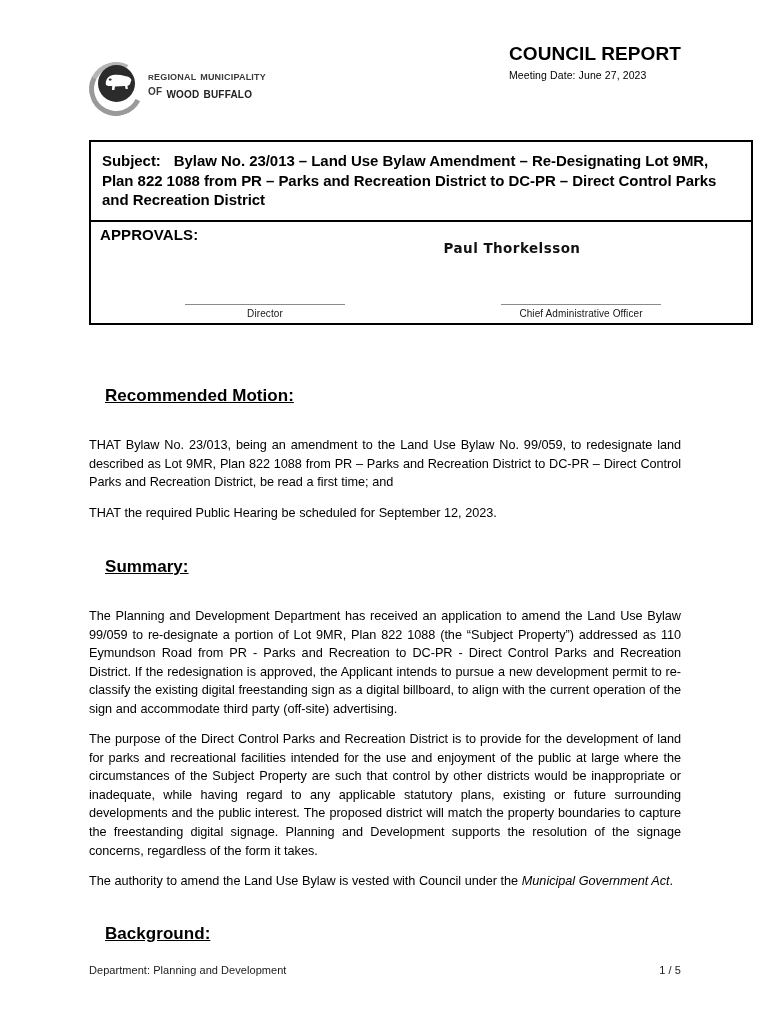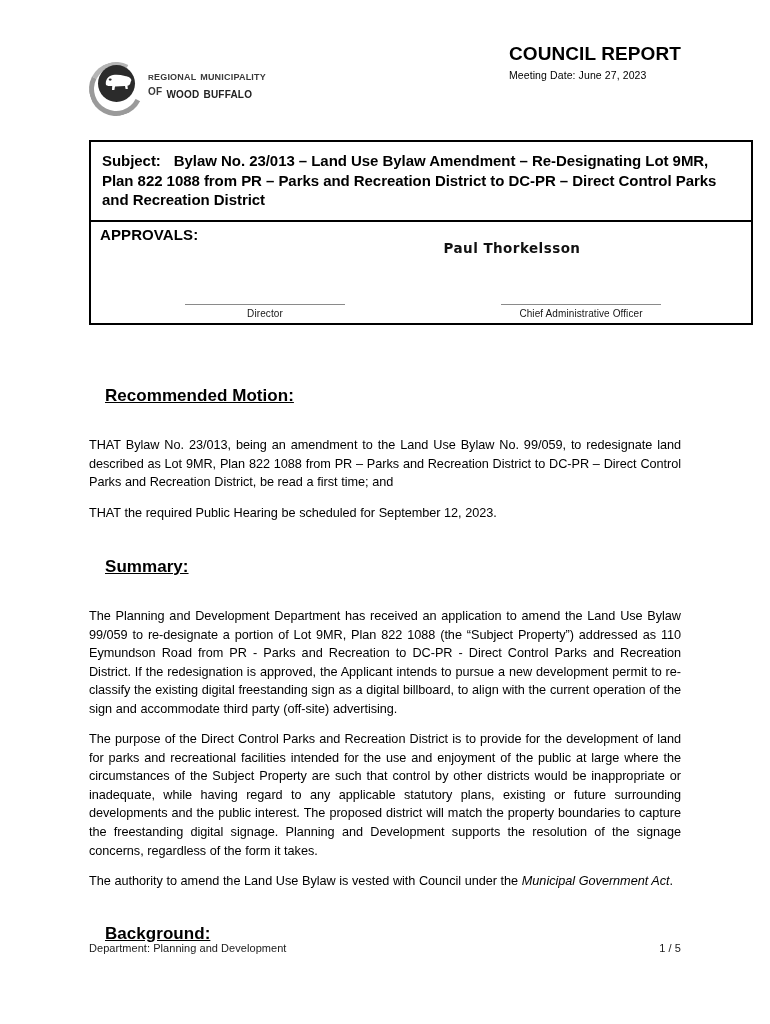--- a/index.html
+++ b/index.html
@@ -210,21 +210,21 @@
   .sp-after-head { height: 14px; }
   .sp-para       { height: 12px; }
   .sp-section    { height: 19px; }
   .sp-section-sm { height: 17px; }
   em.ital { font-style: italic; }
 
   
   .footer {
     position: absolute;
     left: 89px;
-    top: 942px;
+    top: 964px;
     width: 592px;
     display: flex;
     justify-content: space-between;
     font-size: 11px;
     letter-spacing: 0.05px;
     color: #1a1a1a;
   }
 </style>
 </head>
 <body>

